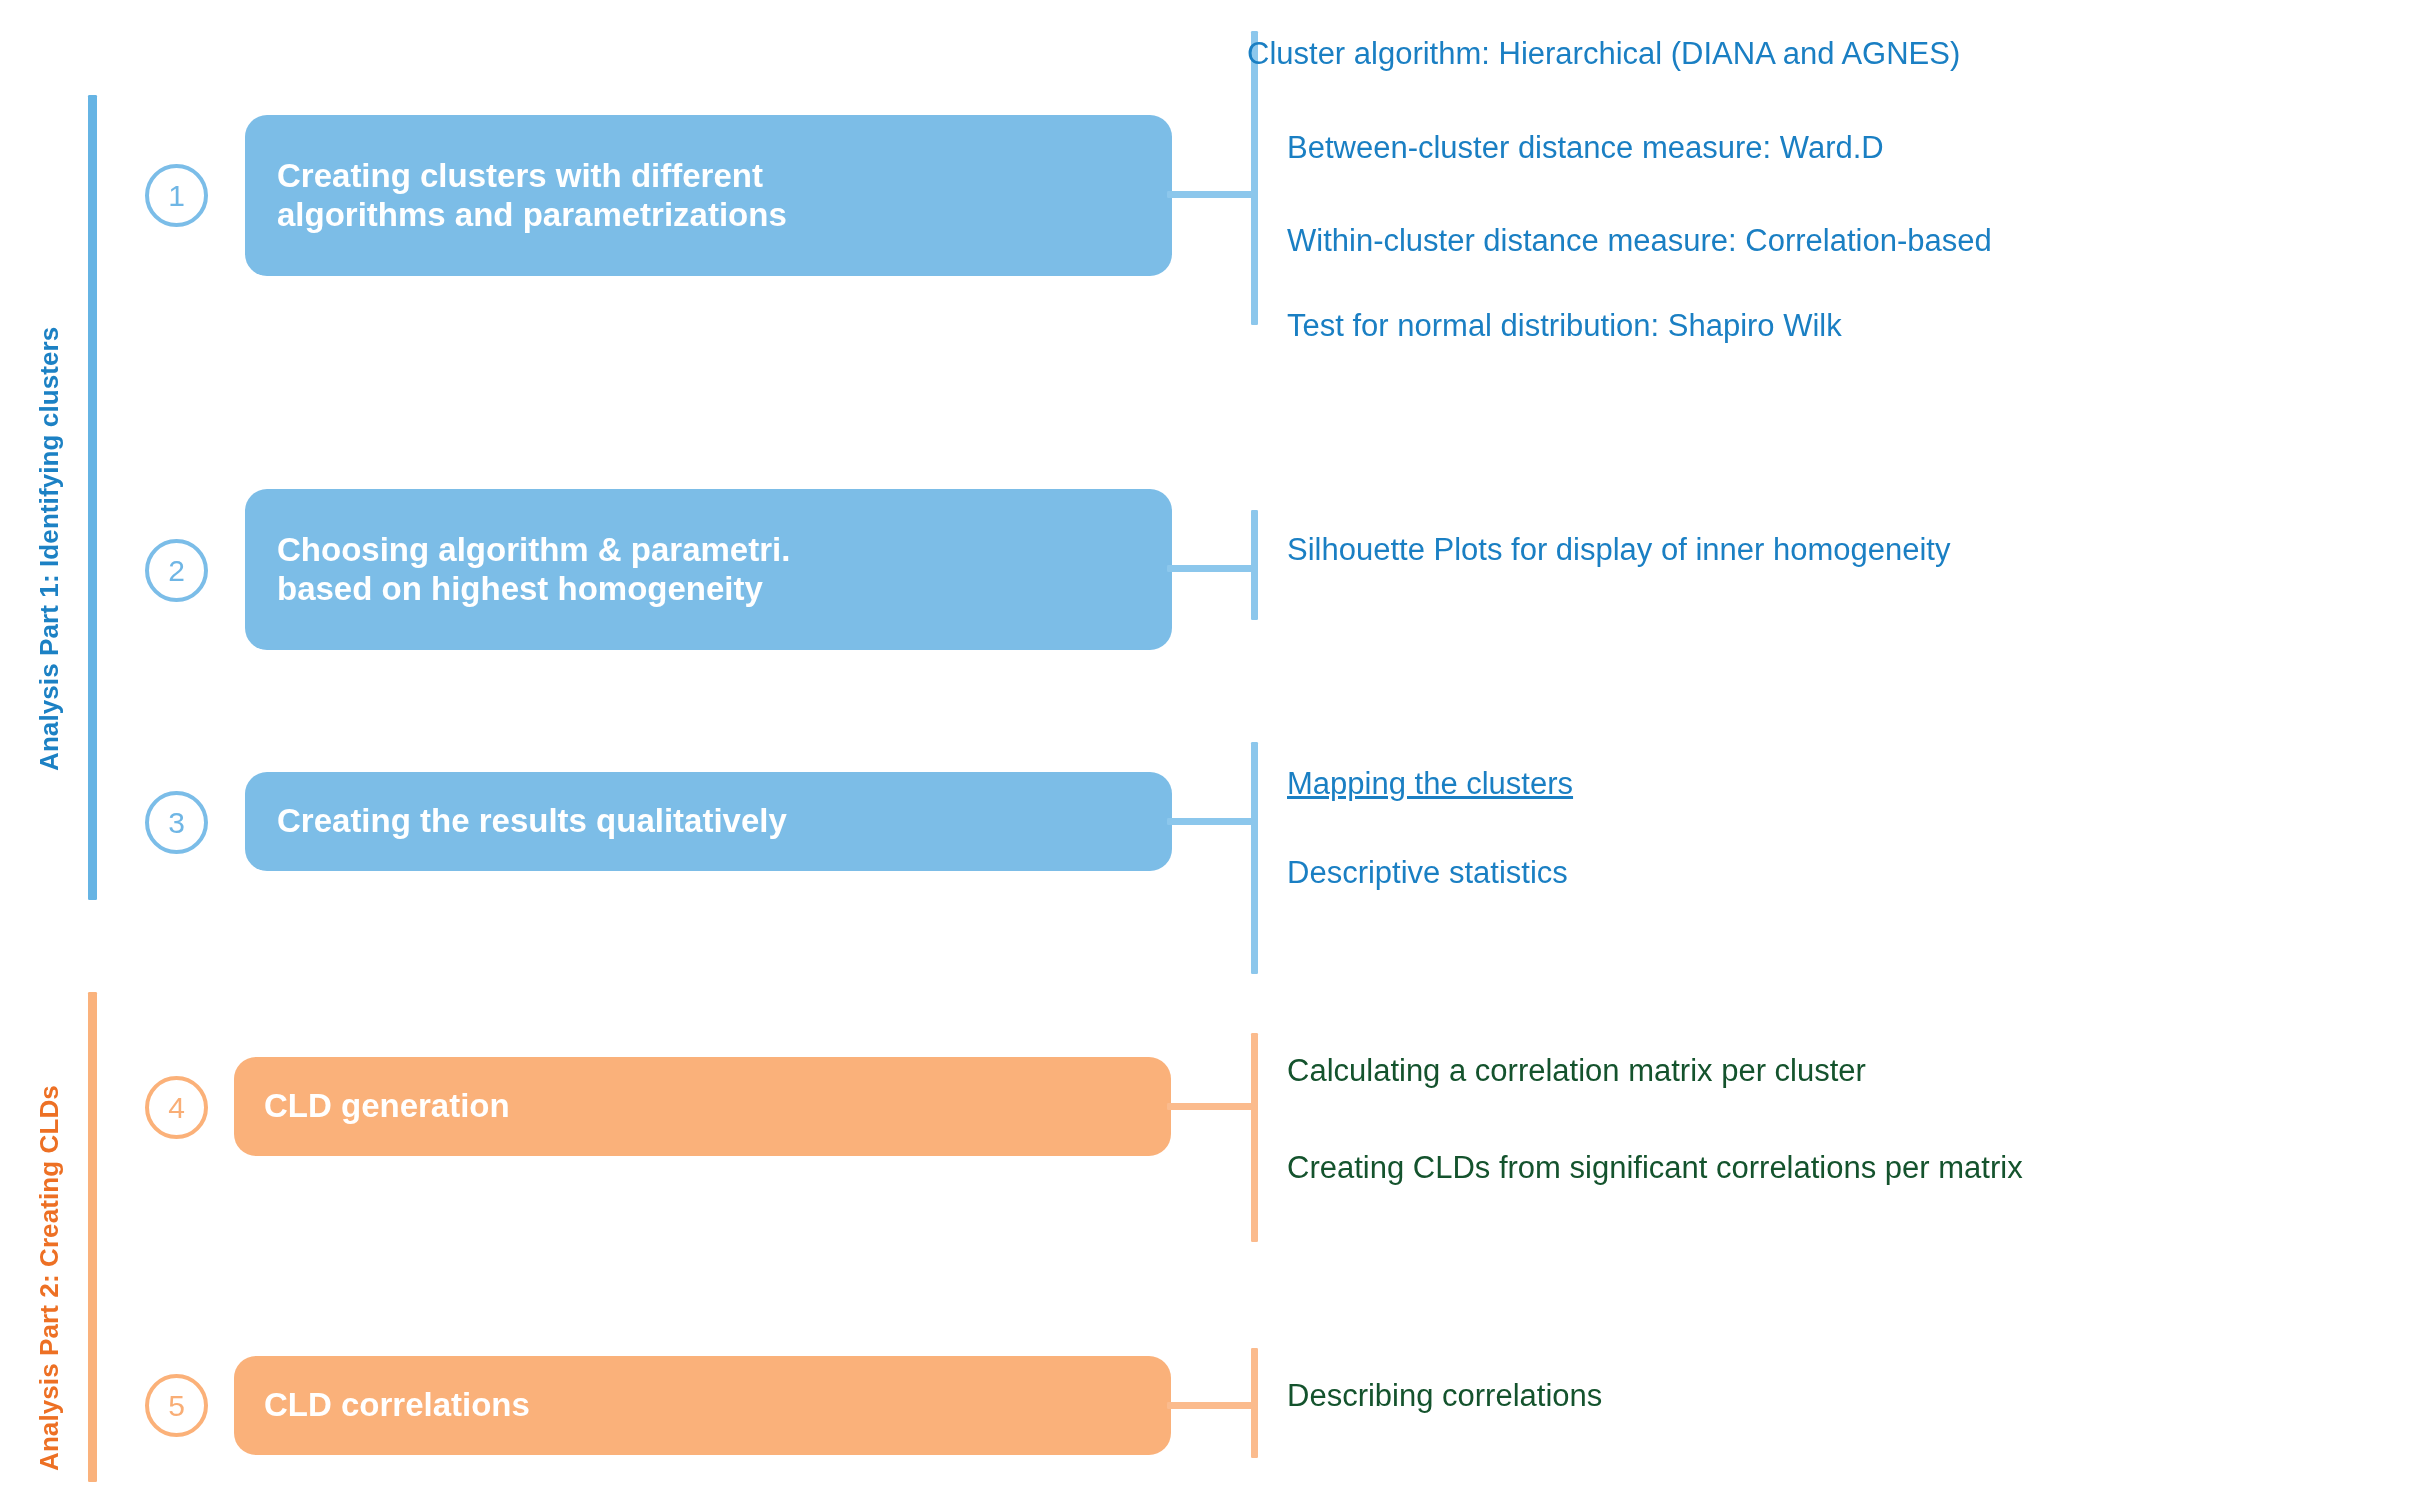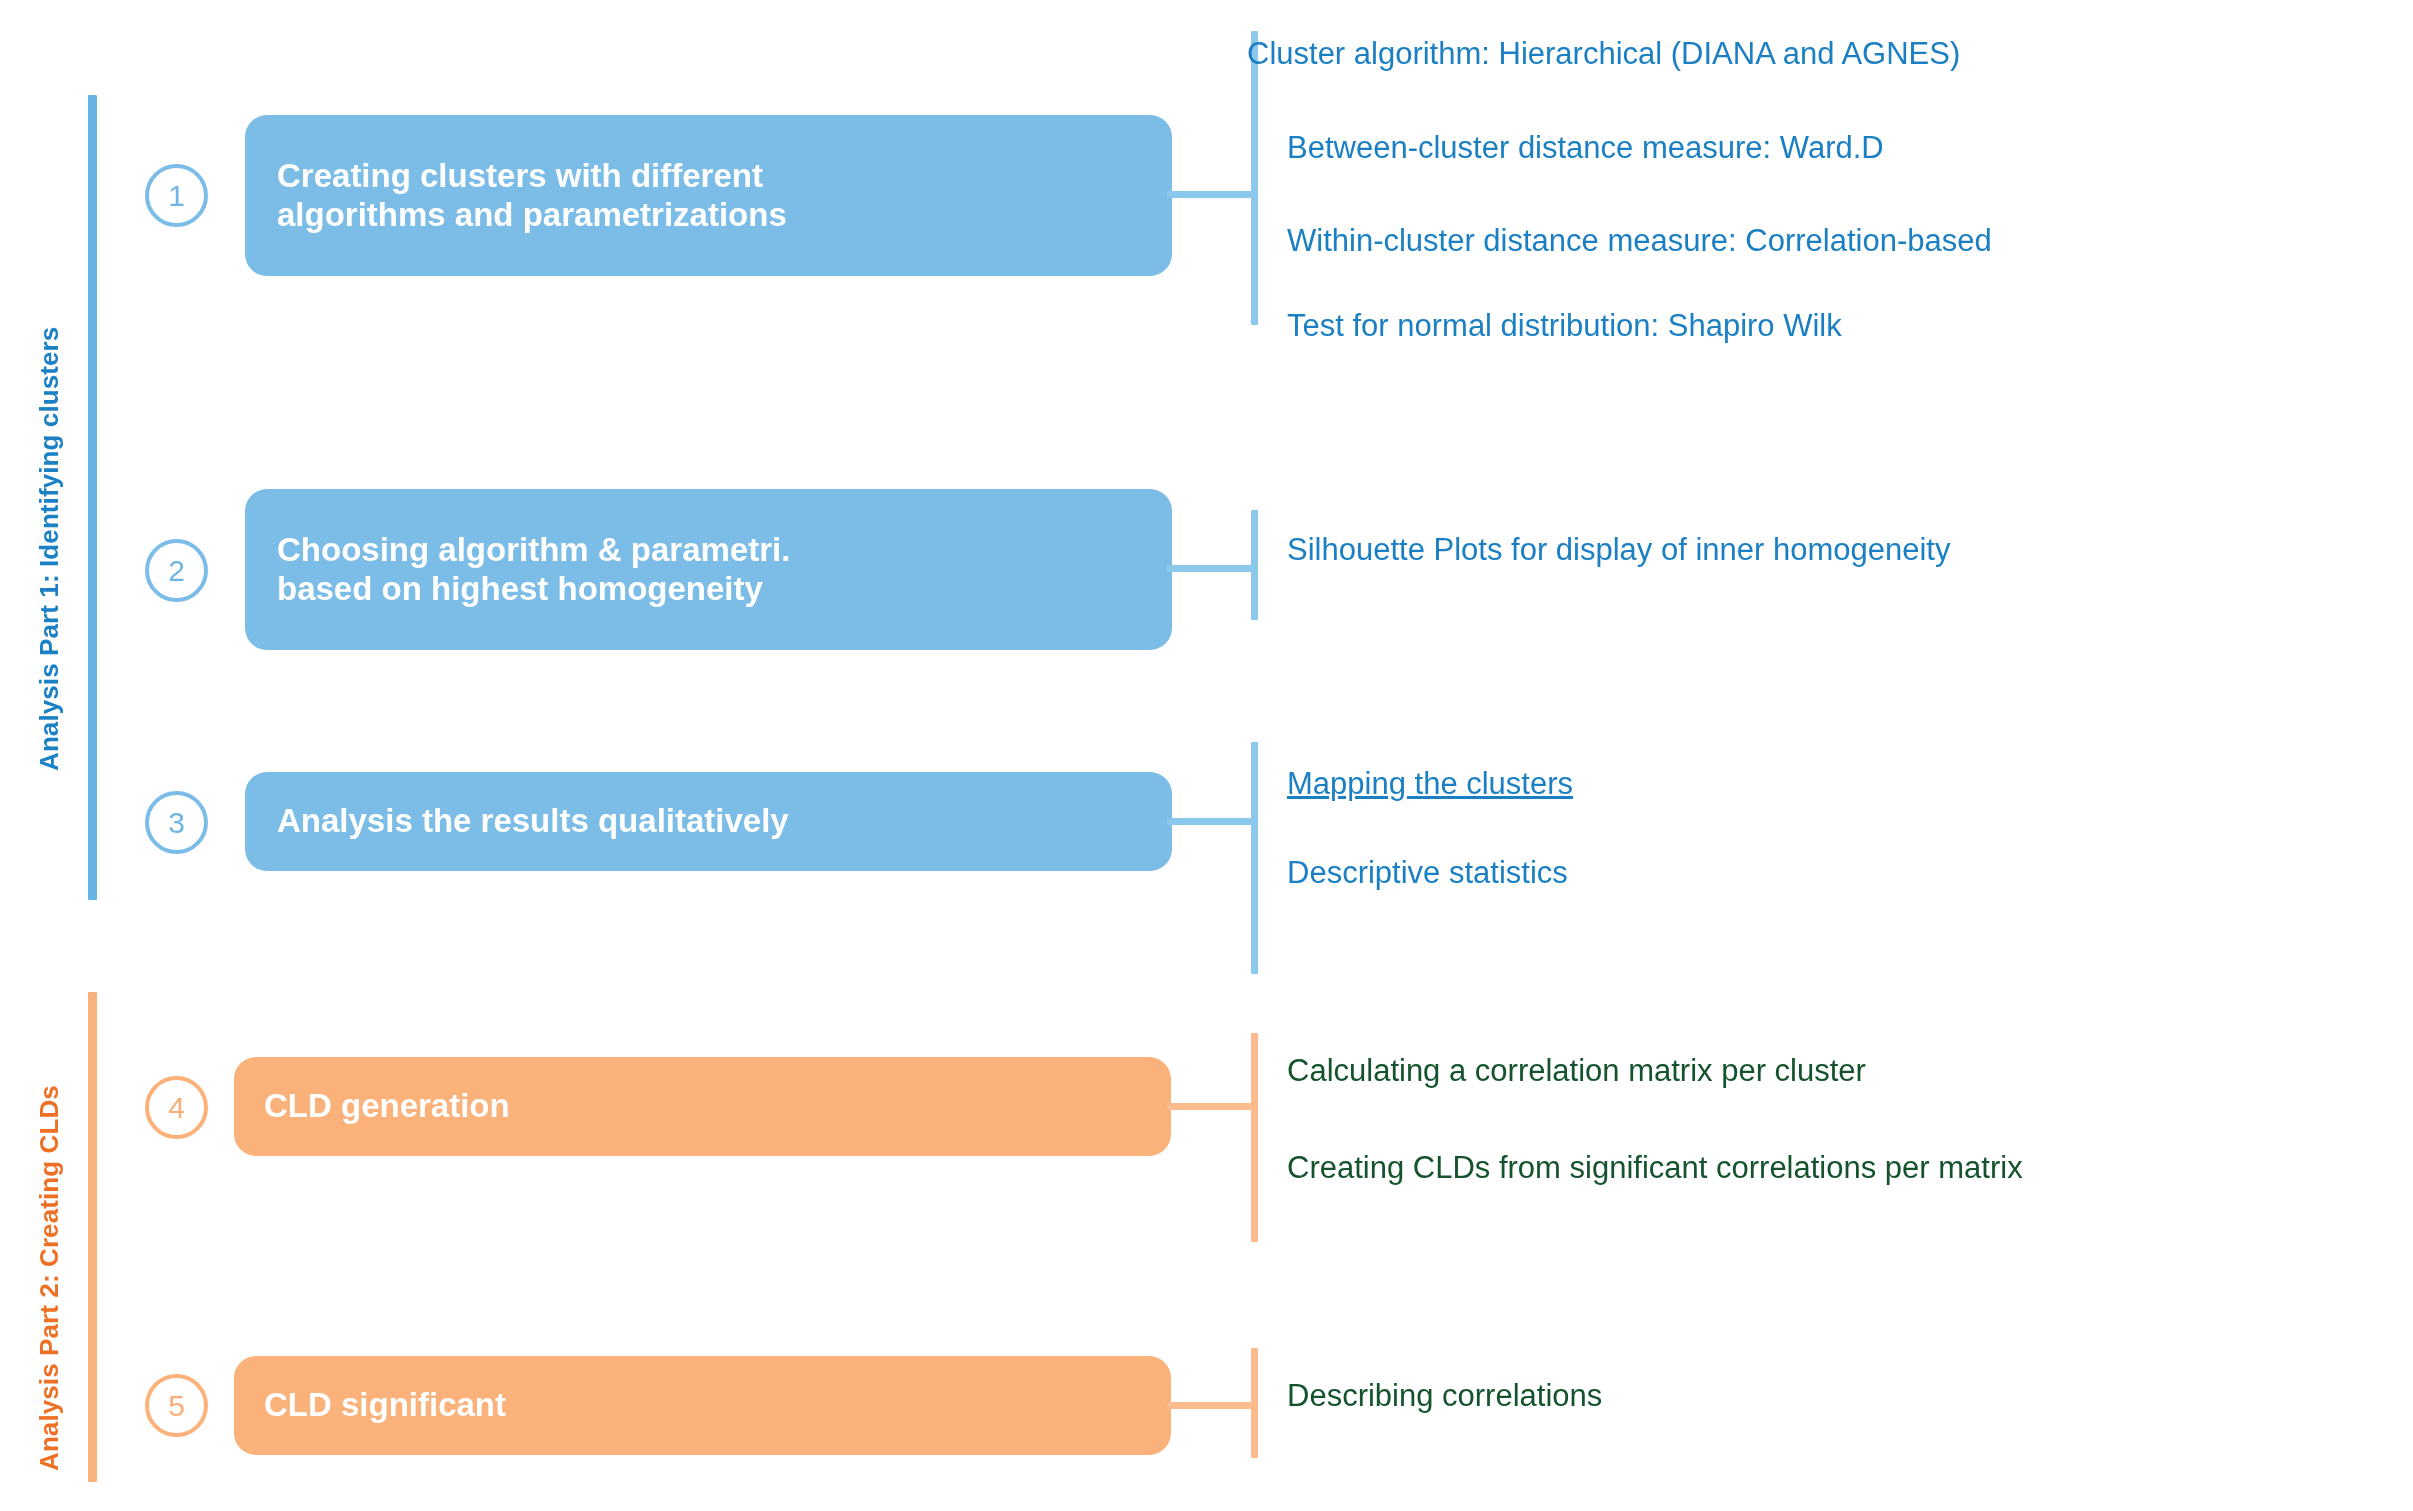--- a/index.html
+++ b/index.html
@@ -157,21 +157,21 @@
     <div class="conn-vert blue" style="left:1251px; top:510px; height:110px;"></div>
 
     <div class="detail blue" style="left:1287px; top:534px;">Silhouette Plots for display of inner homogeneity</div>
   </div>
 
   <div class="step-row">
     <div class="step-num blue" style="left:145px; top:791px;">3</div>
 
     <div class="step-box blue" style="left:245px; top:772px; width:927px; height:99px;">
       <div>
-        <span class="nowrap-line">Analysis the results qualitatively</span>
+        <span class="nowrap-line">Creating the results qualitatively</span>
       </div>
     </div>
 
     <div class="conn-stub blue" style="left:1167px; top:818px; width:86px;"></div>
     <div class="conn-vert blue" style="left:1251px; top:742px; height:232px;"></div>
 
     <div class="detail blue" style="left:1287px; top:768px;text-decoration:underline;">Mapping the clusters</div>
     <div class="detail blue" style="left:1287px; top:857px;">Descriptive statistics</div>
   </div>
 
@@ -193,21 +193,21 @@
 
     <div class="detail orange" style="left:1287px; top:1055px;">Calculating a correlation matrix per cluster</div>
     <div class="detail orange" style="left:1287px; top:1152px;">Creating CLDs from significant correlations per matrix</div>
   </div>
 
   <div class="step-row">
     <div class="step-num orange" style="left:145px; top:1374px;">5</div>
 
     <div class="step-box orange" style="left:234px; top:1356px; width:937px; height:99px;">
       <div>
-        <span class="nowrap-line">CLD significant</span>
+        <span class="nowrap-line">CLD correlations</span>
       </div>
     </div>
 
     <div class="conn-stub orange" style="left:1167px; top:1402px; width:86px;"></div>
     <div class="conn-vert orange" style="left:1251px; top:1348px; height:110px;"></div>
 
     <div class="detail orange" style="left:1287px; top:1380px;">Describing correlations</div>
   </div>
 
 </div>

